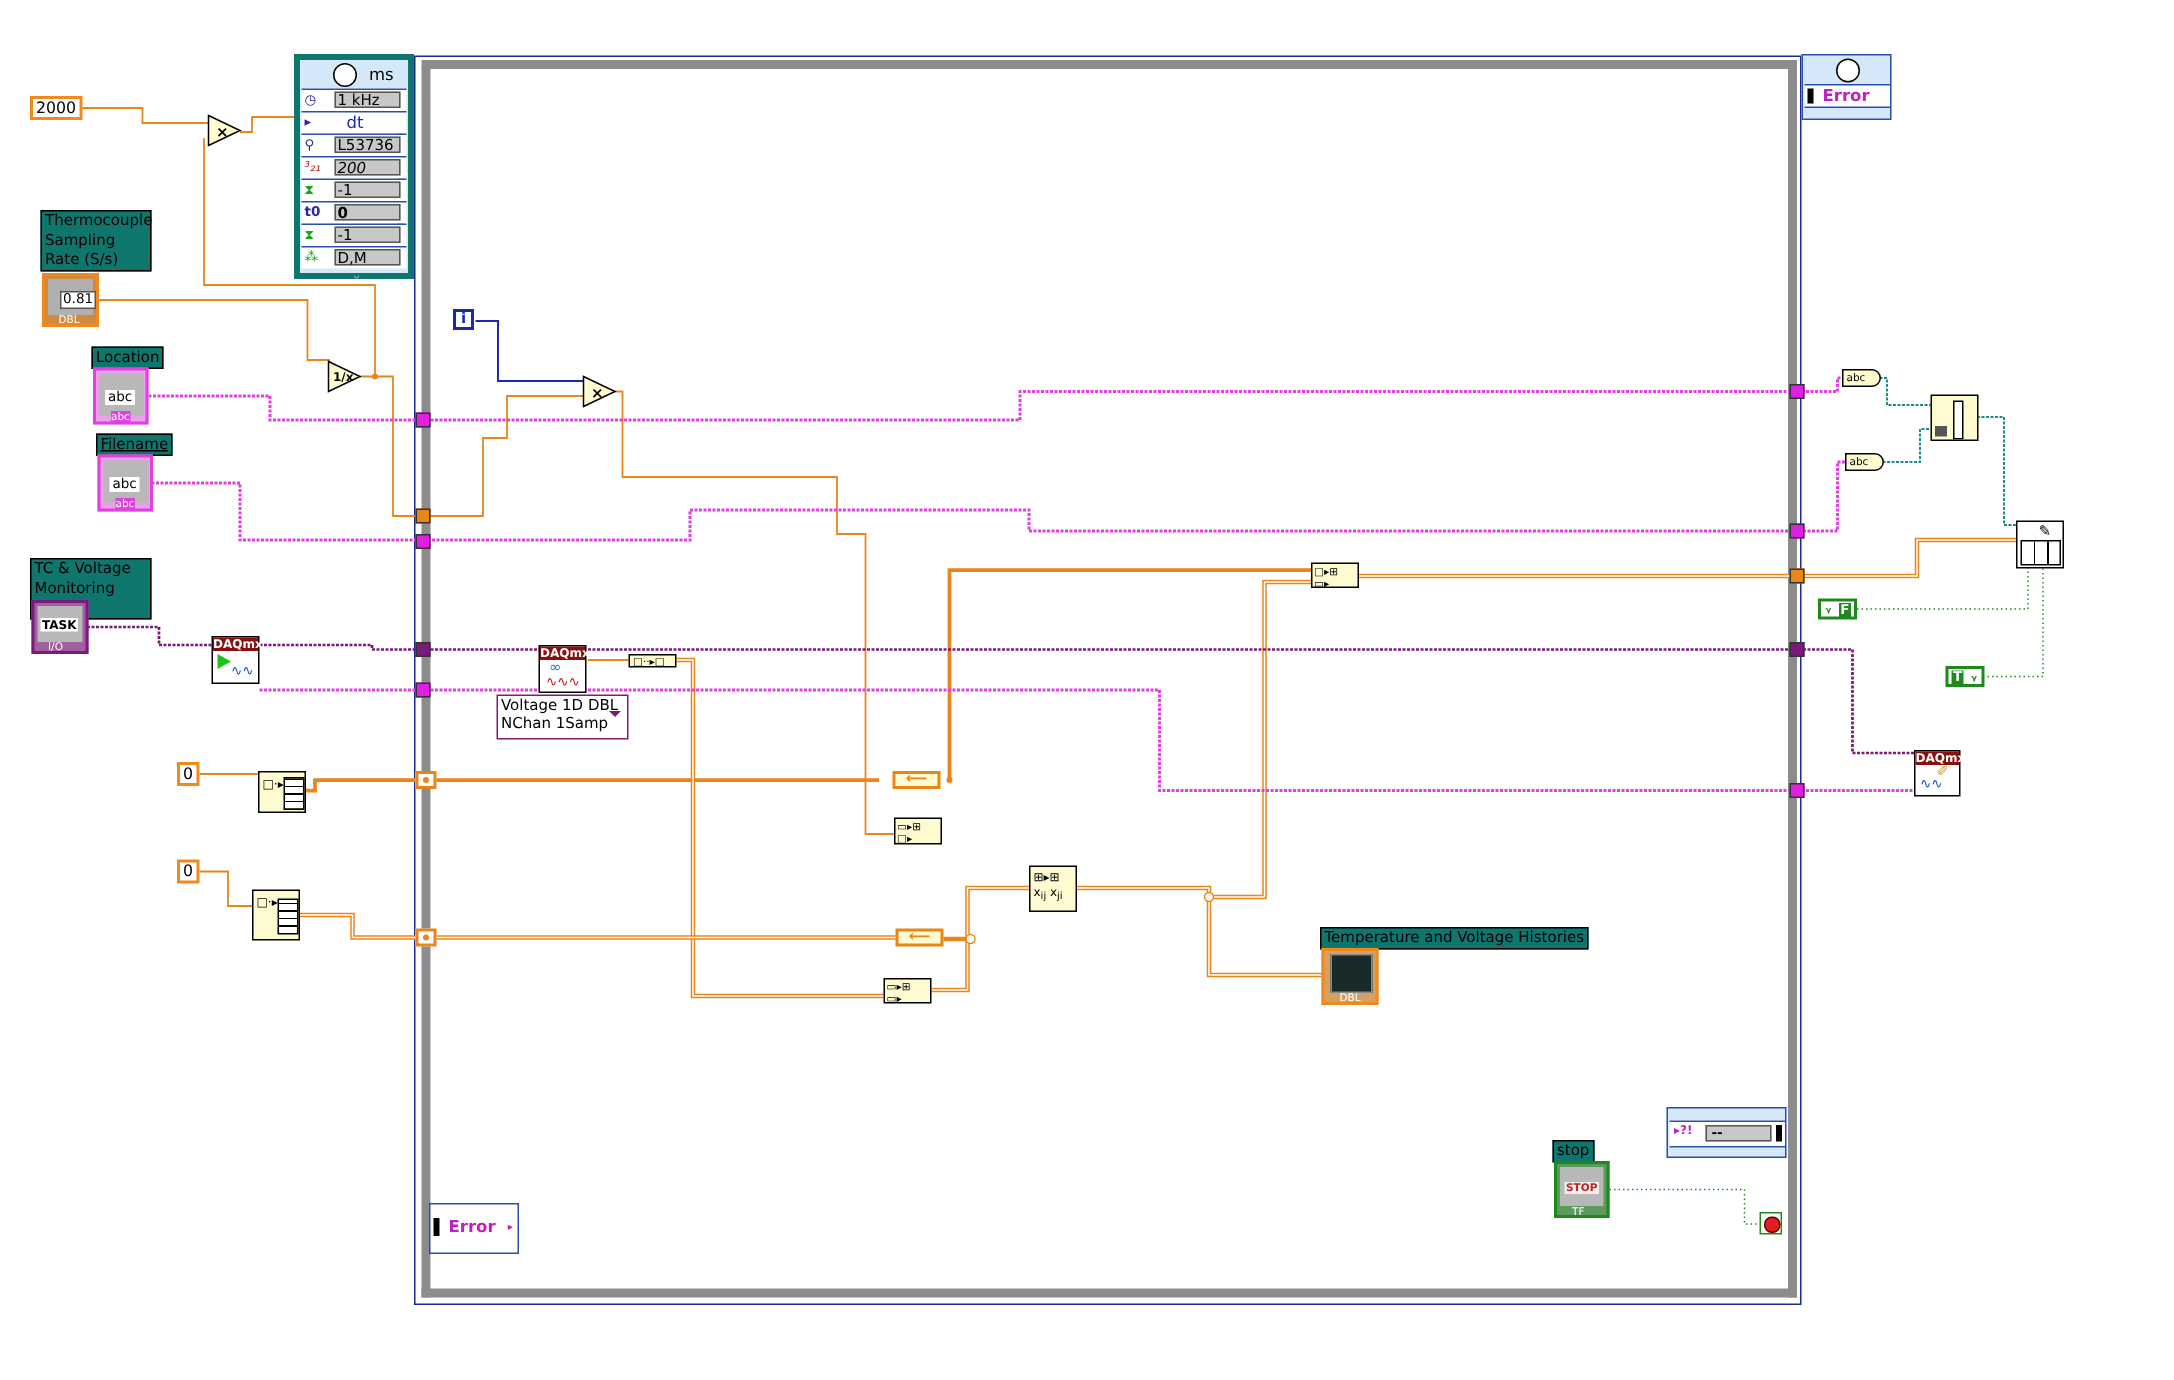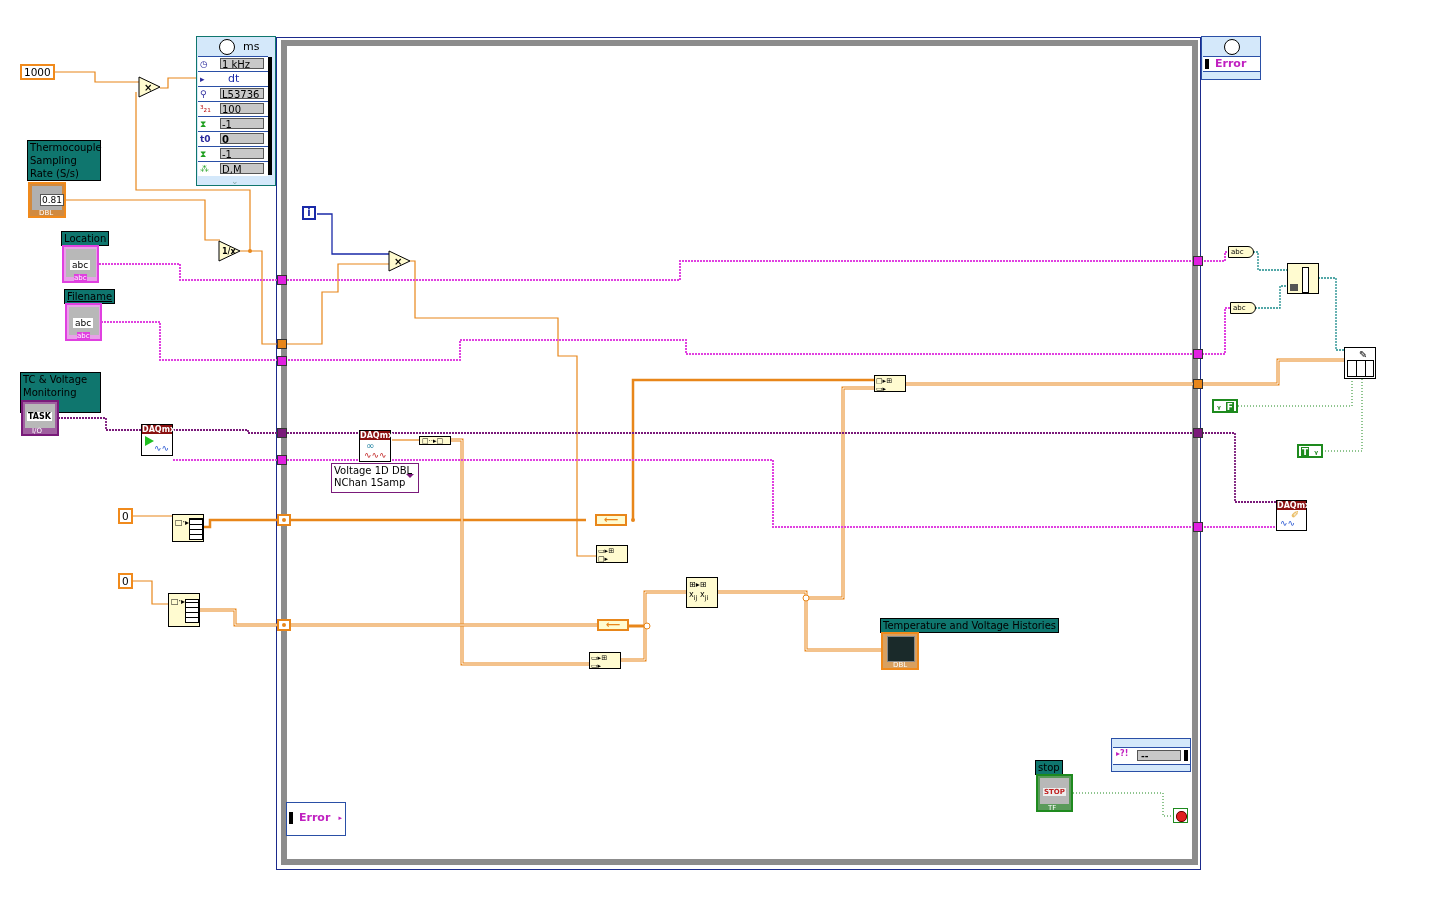--- a/index.html
+++ b/index.html
@@ -13,21 +13,21 @@
                line-height:12px; padding:0 2px; color:#000; }
   .node { position:absolute; background:#fffbd0; border:1px solid #000; box-sizing:border-box; }
   .tri { position:absolute; }
   .tunnel { position:absolute; width:10px; height:10px; box-sizing:border-box; border:1px solid #333; }
   .loop-frame { position:absolute; left:276px; top:37px; width:925px; height:833px;
                 border:1px solid #1b2a8c; box-sizing:border-box; background:#fff; }
   .loop-inner-l { position:absolute; left:281px; top:40px; width:6px; height:825px; background:#8c8c8c; }
   .loop-inner-t { position:absolute; left:281px; top:40px; width:917px; height:6px; background:#8c8c8c; border-radius:6px 0 0 0; }
   .loop-inner-r { position:absolute; left:1192px; top:40px; width:6px; height:825px; background:#8c8c8c; }
   .loop-inner-b { position:absolute; left:281px; top:859px; width:917px; height:6px; background:#8c8c8c; }
-  .timing-panel { position:absolute; background:#d4e8fa; border:1px solid #0f766e; box-sizing:border-box;padding-left:38px; }
+  .timing-panel { position:absolute; background:#d4e8fa; border:4px solid #0f766e; box-sizing:border-box;padding-left:38px; }
   .tp-row { position:absolute; left:1px; height:14px; width:70px; border-top:1px solid #2a4fa6; background:#fff; }
   .tp-row .val { position:absolute; left:22px; top:1px; width:44px; height:11px; background:#c8c8c8;
                  border:1px solid #555; font-size:10px; line-height:11px; padding-left:1px; box-sizing:border-box; }
   .tp-row .ico { position:absolute; left:2px; top:1px; font-size:9px; line-height:12px; color:#2a2a9c; }
   .err-cluster { position:absolute; background:#fff; border:1px solid #2a4fa6; box-sizing:border-box;font-weight:bold; }
   .err-cluster .txt { position:absolute; left:12px; top:2px; color:#c020c0; font-size:11px; }
   .ctrl { position:absolute; box-sizing:border-box; }
   .daq { position:absolute; background:#fff; border:1px solid #000; box-sizing:border-box; }
   .daq .hdr { background:#8a1010; color:#fff; font-size:8px; line-height:9px; text-align:center; font-weight:bold; }
   .bool-const { position:absolute; border:2px solid #1e8a1e; background:#fff; box-sizing:border-box;
@@ -121,21 +121,21 @@
 <div class="tunnel" style="left:277px;top:619px;width:14px;height:12px;background:#fff;border:2px solid #e8861a;">
     <div style="width:4px;height:4px;background:#e8861a;border-radius:2px;margin:2px auto;"></div>
   </div>
 
 <div class="tunnel" style="left:1193px;top:256px;background:#e020e0;"></div>
 <div class="tunnel" style="left:1193px;top:349px;background:#e020e0;"></div>
 <div class="tunnel" style="left:1193px;top:379px;background:#e8861a;"></div>
 <div class="tunnel" style="left:1193px;top:428px;background:#7a1a7a;"></div>
 <div class="tunnel" style="left:1193px;top:522px;background:#e020e0;"></div>
 
-<div class="const-num" style="left:20px;top:64px;">1000</div>
+<div class="const-num" style="left:20px;top:64px;">2000</div>
 
 <svg class="tri" style="left:138px;top:76px;" width="24" height="22">
   <polygon points="1,1 22,11 1,21" fill="#fffbd0" stroke="#000"></polygon>
   <text x="6" y="15" font-size="10" font-weight="bold">×</text>
 </svg>
 
 <div class="label" style="left:27px;top:140px;width:68px;white-space:normal;line-height:13px;">Thermocouple Sampling Rate (S/s)</div>
 <div class="ctrl" style="left:28px;top:182px;width:38px;height:36px;border:2px solid #f08a1c;background:#d08a40;">
   <div style="position:absolute;left:2px;top:2px;width:30px;height:24px;background:#b0b0b0;"></div>
   <div style="position:absolute;left:10px;top:10px;font-size:9px;background:#fff;border:1px solid #555;padding:0 1px;">0.81</div>
@@ -195,23 +195,23 @@
       <span class="val">1 kHz</span>
     </div>
   <div class="tp-row" style="top:34px;">
       <span class="ico">▸</span>
       <span style="position:absolute;left:30px;top:0;color:#1a2aa8;">dt</span>
     </div>
   <div class="tp-row" style="top:49px;">
       <span class="ico">⚲</span>
       <span class="val">L53736</span>
     </div>
-  <div class="tp-row" style="top:64px;">
+  <div class="tp-row" style="top:64px;font-style:italic;">
       <span class="ico" style="color:#c02020;">³₂₁</span>
-      <span class="val">100</span>
+      <span class="val">200</span>
     </div>
   <div class="tp-row" style="top:79px;">
       <span class="ico" style="color:#20a020;">⧗</span>
       <span class="val">-1</span>
     </div>
   <div class="tp-row" style="top:94px;font-weight:bold;">
       <span class="ico">t0</span>
       <span class="val">0</span>
     </div>
   <div class="tp-row" style="top:109px;">

